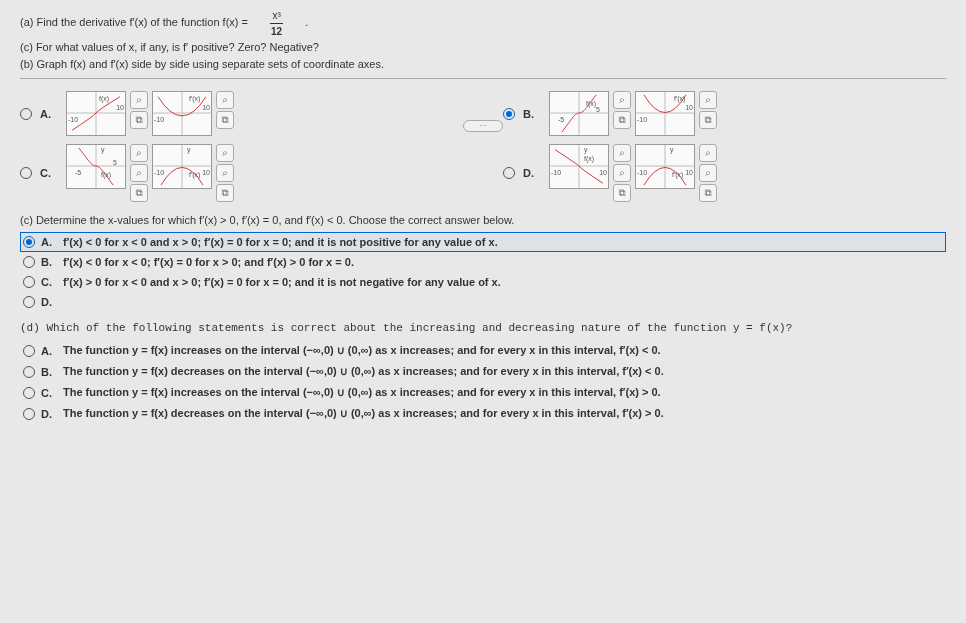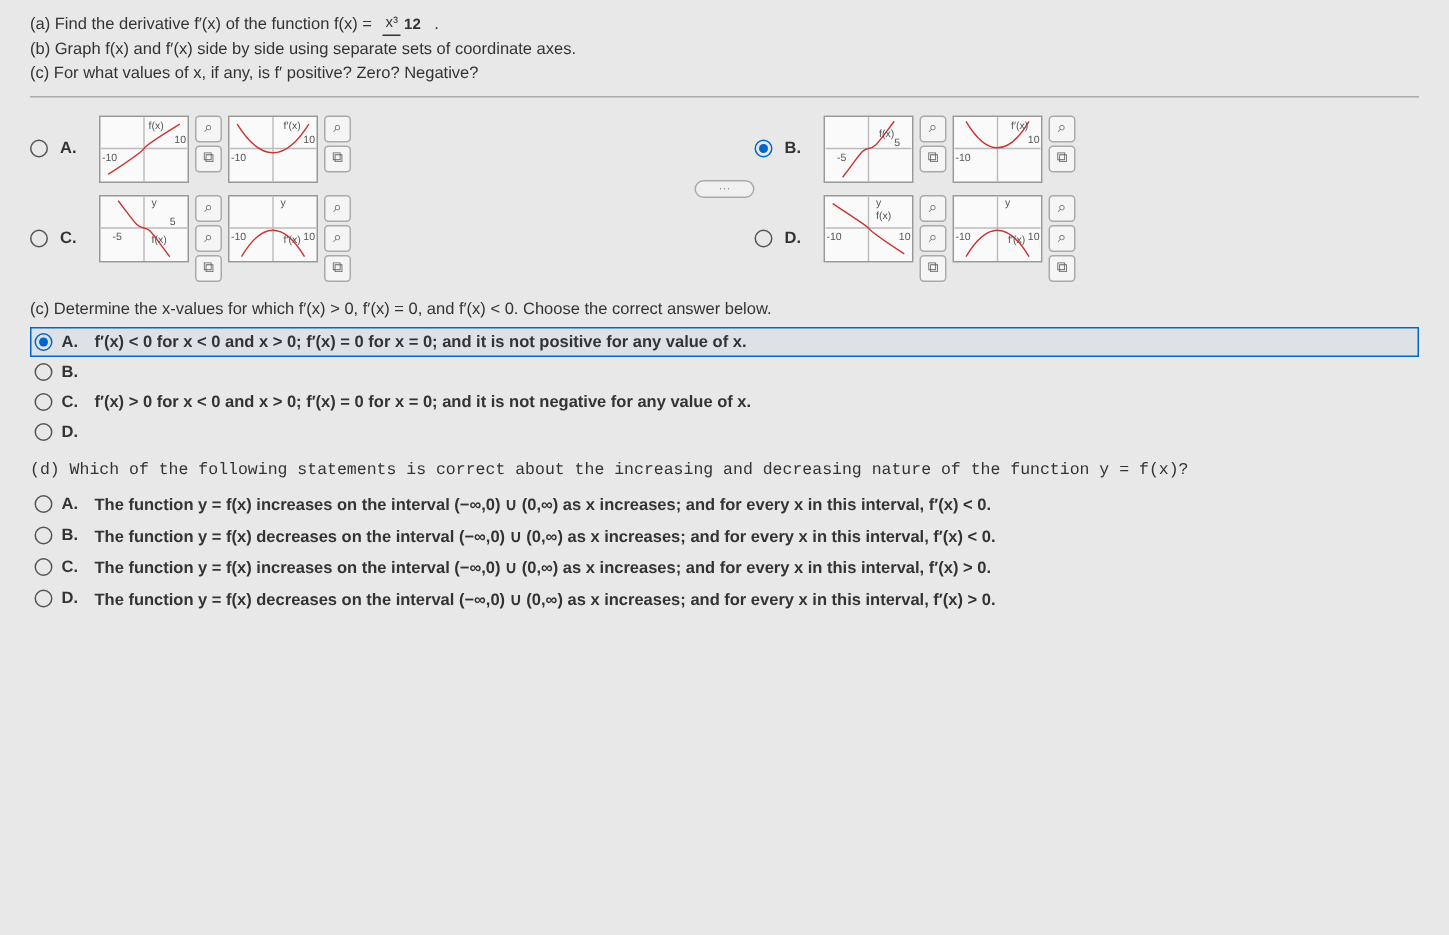--- a/index.html
+++ b/index.html
@@ -9,24 +9,24 @@
       color: #333;
       background: #e8e8e8;
       width: 966px;
       height: 623px;
       padding: 8px 20px;
       position: relative;
     }
     .prompt-block { margin-bottom: 6px; line-height: 1.5; }
     .fraction {
       display: inline-flex;
-      flex-direction: row;
+      flex-direction: column;
       align-items: center;
       vertical-align: middle;
-      margin: 0 4px;
+      margin: 0 18px;
       font-size: 10px;
     }
     .fraction .num { border-bottom: 1px solid #333; padding: 0 2px; }
     .fraction .den { padding: 0 2px; font-weight: bold; }
     hr.divider {
       border: none;
       border-top: 1px solid #aaa;
       margin: 6px 0;
     }
     .pill {
@@ -122,22 +122,22 @@
 
 <div class="prompt-block">
   <div>
     <span>(a) Find the derivative f′(x) of the function f(x) = </span>
     <span class="fraction">
       <span class="num">x³</span>
       <span class="den">12</span>
     </span>
     <span>.</span>
   </div>
+  <div>(c) For what values of x, if any, is f′ positive? Zero? Negative?</div>
   <div>(b) Graph f(x) and f′(x) side by side using separate sets of coordinate axes.</div>
-  <div>(c) For what values of x, if any, is f′ positive? Zero? Negative?</div>
 </div>
 
 <hr class="divider">
 
 <div class="pill">···</div>
 
 <div class="options-grid">
 
   <div class="option-row">
     <div class="radio"></div>
@@ -292,20 +292,21 @@
 <div class="question-c">(c) Determine the x-values for which f′(x) &gt; 0, f′(x) = 0, and f′(x) &lt; 0. Choose the correct answer below.</div>
 <div class="answer-list">
   <div class="answer-item boxed">
     <div class="radio selected"></div>
     <div class="answer-letter">A.</div>
     <div class="answer-text">f′(x) &lt; 0 for x &lt; 0 and x &gt; 0; f′(x) = 0 for x = 0; and it is not positive for any value of x.</div>
   </div>
   <div class="answer-item">
     <div class="radio"></div>
     <div class="answer-letter">B.</div>
+    <div class="answer-text">f′(x) &lt; 0 for x &lt; 0; f′(x) = 0 for x &gt; 0; and f′(x) &gt; 0 for x = 0.</div>
   </div>
   <div class="answer-item">
     <div class="radio"></div>
     <div class="answer-letter">C.</div>
     <div class="answer-text">f′(x) &gt; 0 for x &lt; 0 and x &gt; 0; f′(x) = 0 for x = 0; and it is not negative for any value of x.</div>
   </div>
   <div class="answer-item">
     <div class="radio"></div>
     <div class="answer-letter">D.</div>
   </div>

